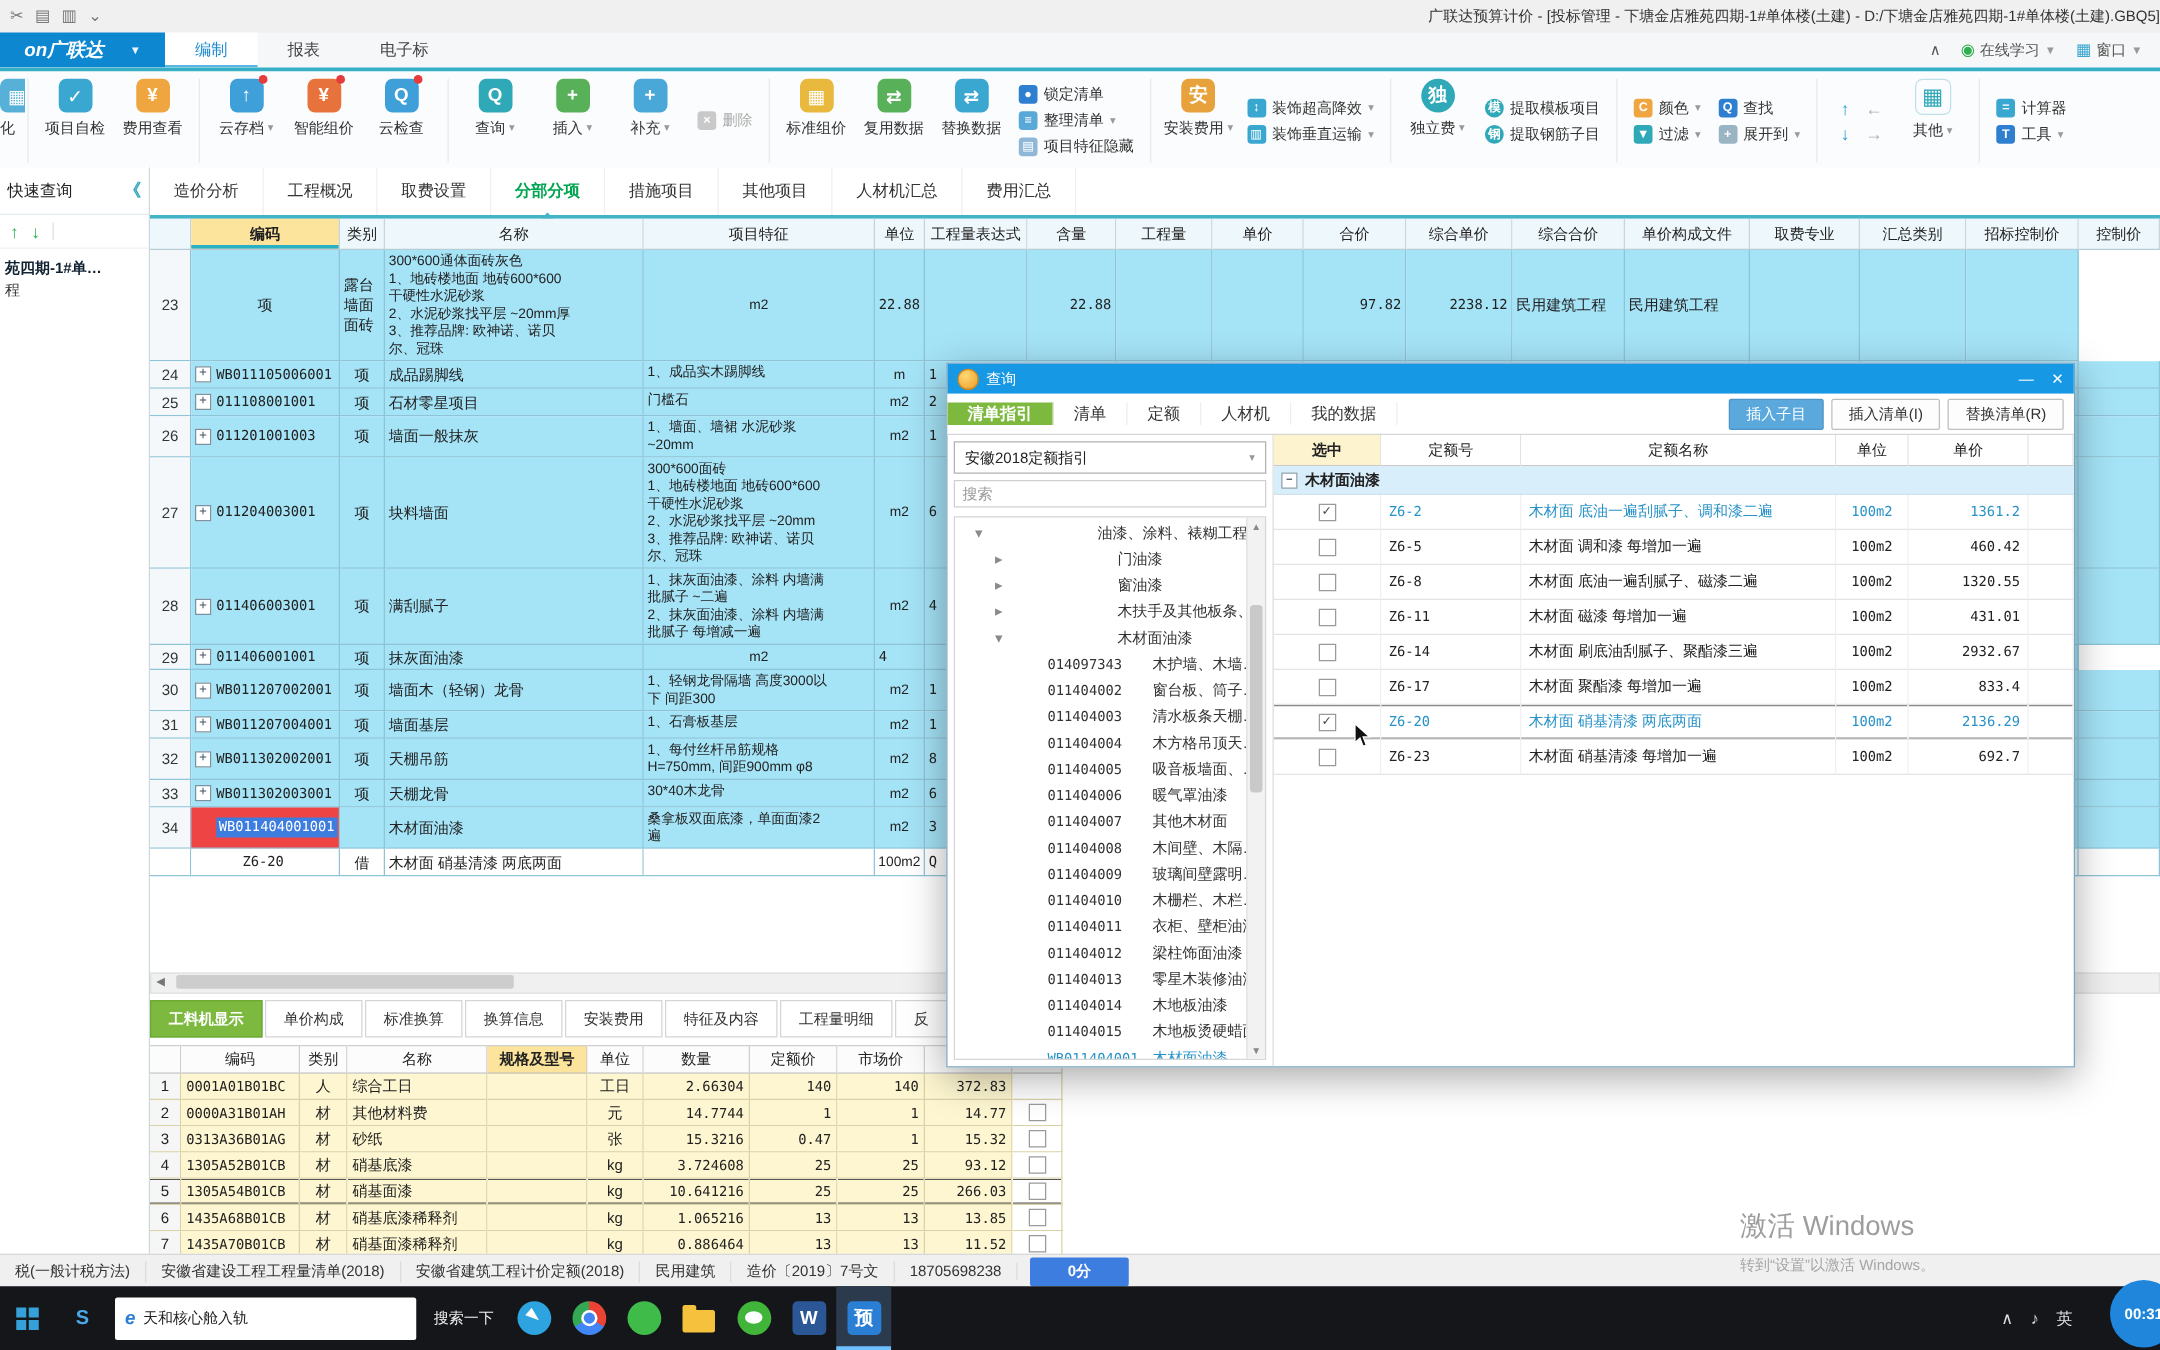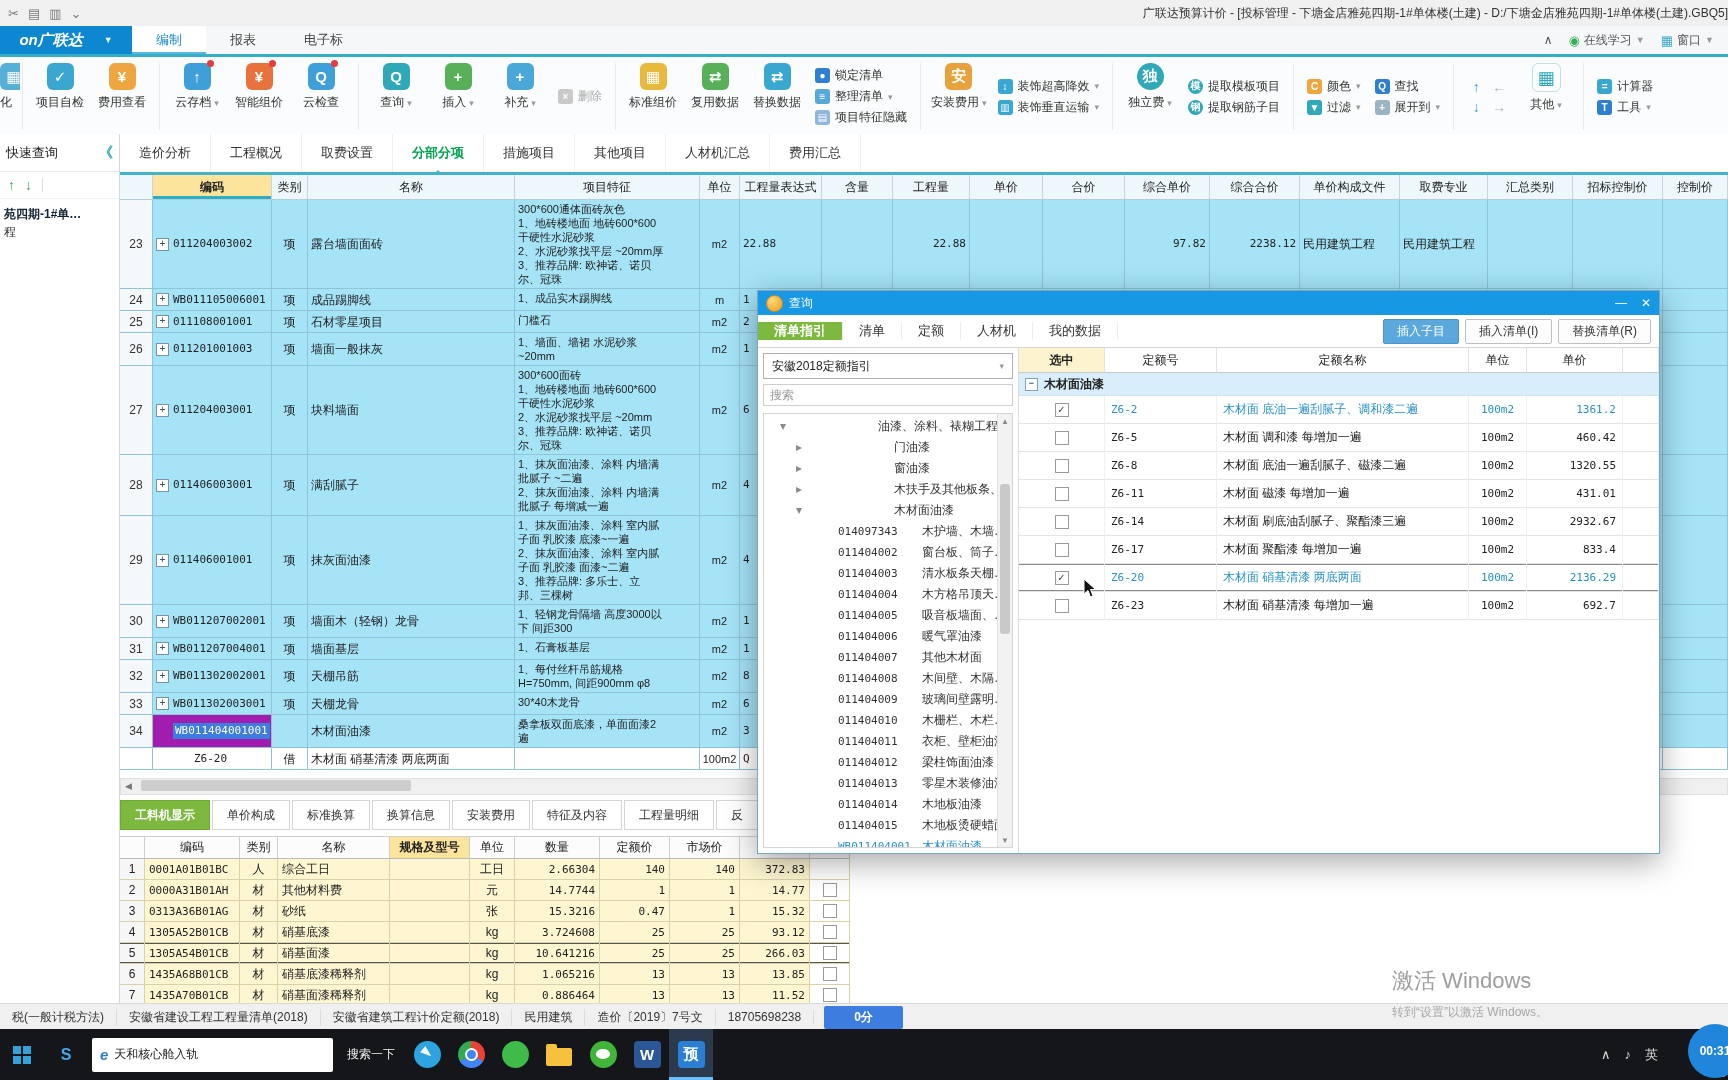--- a/index.html
+++ b/index.html
@@ -66,21 +66,21 @@
   .mrow .c.num{background:#f4f8fa;justify-content:center;color:#333}
   .mrow .c.ctr{justify-content:center}
   .mrow .c.rgt{justify-content:flex-end}
   .mrow .c.feat{display:block;white-space:pre-line;font-size:11px;line-height:14px;padding:2px 3px}
   .expbox{width:11px;height:11px;border:1px solid #7b93a0;background:#fff;color:#456;font-size:10px;line-height:9px;
           text-align:center;margin-right:4px;flex:none}
   .expbox::before{content:"+"}
   .mrow.jie .c{background:#fff}
   .mrow.jie .c.code2{padding-left:24px}
   .selcode{background:#3d7de0;color:#fff;padding:0 2px}
-  .mrow .c.edit{background:#a21caf}
+  .mrow .c.edit{background:#ef4444}
   
   .hscroll{position:absolute;left:120px;top:778px;right:0;height:15px;background:#f0f0f0;border:1px solid #e0e0e0}
   .hs-btn{position:absolute;left:0;top:0;width:15px;height:13px;color:#777;font-size:9px;display:flex;align-items:center;justify-content:center}
   .hs-thumb{position:absolute;left:20px;top:1px;width:270px;height:11px;background:#cdcdcd;border-radius:2px}
   
   .btabs{position:absolute;left:120px;top:800px;right:0;height:30px;display:flex;gap:2px}
   .btab{padding:0 14px;display:flex;align-items:center;background:#fff;border:1px solid #d5d5d5;color:#333;font-size:12px}
   .btab.active{background:#7cb93e;border-color:#6ca832;color:#fff;font-weight:bold}
   
   .btable{position:absolute;left:120px;top:836px}
@@ -468,24 +468,20 @@
     <div class="hc">单价构成文件</div>
     <div class="hc">取费专业</div>
     <div class="hc">汇总类别</div>
     <div class="hc">招标控制价</div>
     <div class="hc">控制价</div>
   </div>
   <div>
 
       <div class="mgrid mrow">
         <div class="c num">23</div>
-        <div class="c code2 mono" style="font-size:11px">
-          <span class="expbox"></span>
-          <span class="txtcode">011204003002</span>
-        </div>
         <div class="c ctr">项</div>
         <div class="c">露台墙面面砖</div>
         <div class="c feat">300*600通体面砖灰色
 1、地砖楼地面 地砖600*600
 干硬性水泥砂浆
 2、水泥砂浆找平层 ~20mm厚
 3、推荐品牌: 欧神诺、诺贝
 尔、冠珠</div>
         <div class="c ctr" style="font-size:11px">m2</div>
         <div class="c mono" style="font-size:11px">22.88</div>
@@ -632,26 +628,20 @@
       </div>
 
       <div class="mgrid mrow">
         <div class="c num">29</div>
         <div class="c code2 mono" style="font-size:11px">
           <span class="expbox"></span>
           <span class="txtcode">011406001001</span>
         </div>
         <div class="c ctr">项</div>
         <div class="c">抹灰面油漆</div>
-        <div class="c feat">1、抹灰面油漆、涂料 室内腻
-子面 乳胶漆 底漆~一遍
-2、抹灰面油漆、涂料 室内腻
-子面 乳胶漆 面漆~二遍
-3、推荐品牌: 多乐士、立
-邦、三棵树</div>
         <div class="c ctr" style="font-size:11px">m2</div>
         <div class="c mono" style="font-size:11px">4</div>
         <div class="c"></div>
         <div class="c rgt mono" style="font-size:11px"></div>
         <div class="c"></div>
         <div class="c"></div>
         <div class="c rgt mono" style="font-size:11px"></div>
         <div class="c rgt mono" style="font-size:11px"></div>
         <div class="c"></div>
         <div class="c"></div>

